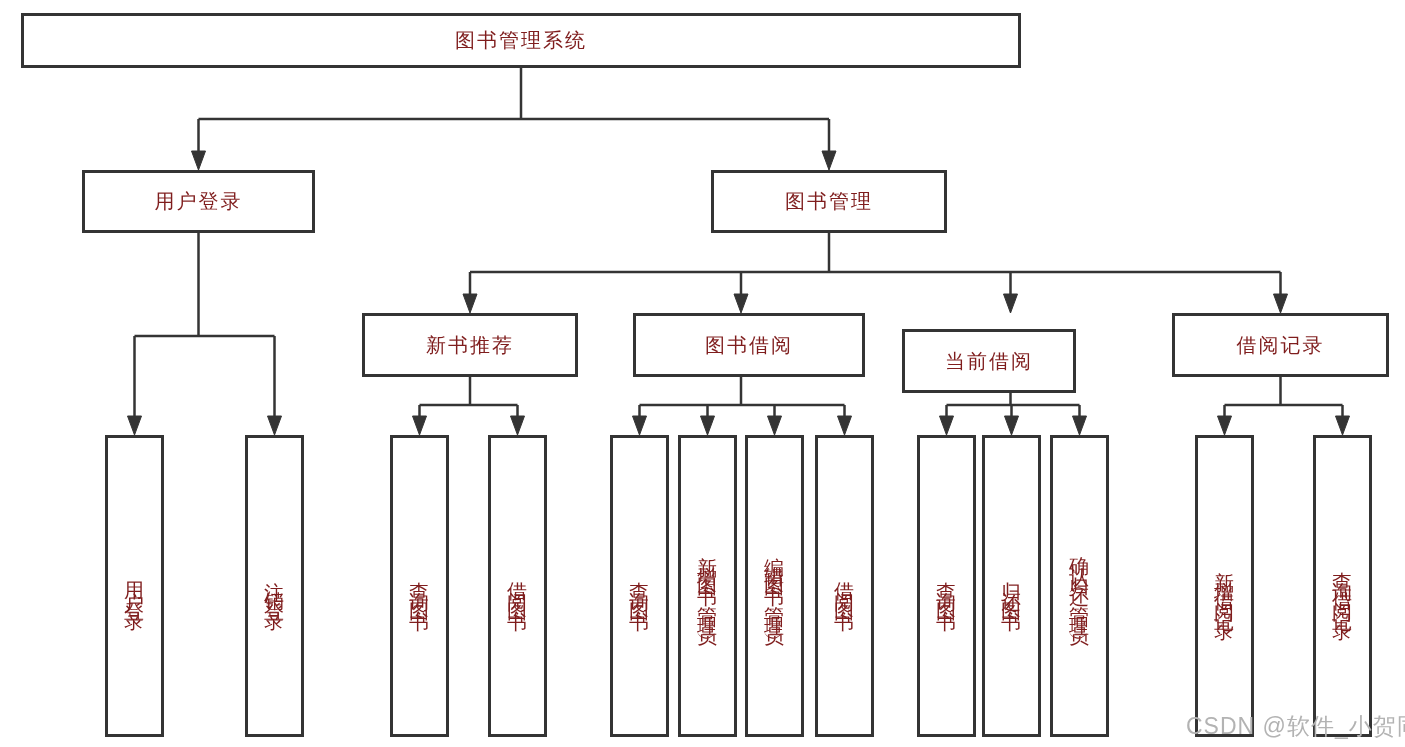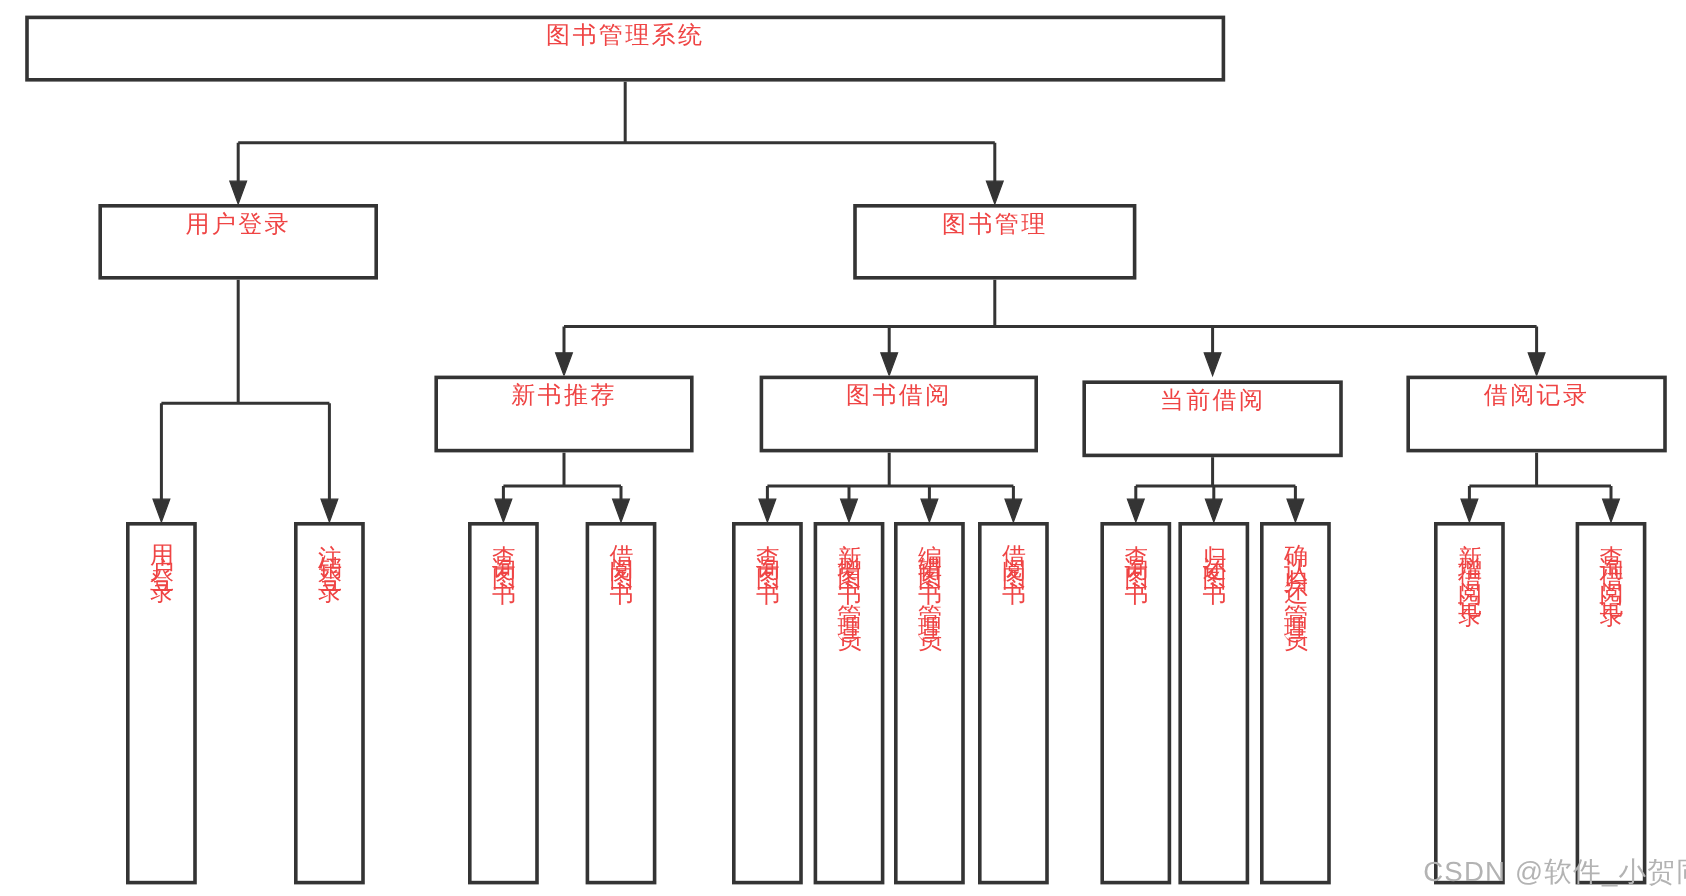--- a/index.html
+++ b/index.html
@@ -3,22 +3,22 @@
 <meta charset="utf-8">
 <style>
   html,body{margin:0;padding:0;background:#ffffff;}
   body{font-family:"Liberation Sans","DejaVu Sans",sans-serif;}
   .canvas{position:relative;width:1405px;height:747px;background:#ffffff;overflow:hidden;}
   .connectors{position:absolute;left:0;top:0;width:1405px;height:747px;}
   .edges path{stroke:#343434;stroke-width:2.5;fill:none;}
   .arrowheads polygon{fill:#343434;stroke:#343434;stroke-width:1;}
   .node{
     position:absolute;box-sizing:border-box;background:#ffffff;
-    border:3px solid #343434;display:flex;justify-content:center;
-    color:#ef4444;font-size:20px;letter-spacing:2px;z-index:2;
+    border:3px solid #343434;display:flex;align-items:center;justify-content:center;
+    color:#7f1d1d;font-size:20px;letter-spacing:2px;z-index:2;
   }
   .vnode span{
     writing-mode:vertical-rl;letter-spacing:10px;line-height:1;
     white-space:nowrap;
   }
   .watermark{
     position:absolute;left:1186px;top:711px;z-index:5;
     font-size:23px;color:#b3b3b3;letter-spacing:1px;white-space:nowrap;
   }
 </style>
@@ -97,21 +97,21 @@
   <div class="node" style="left:362px;top:313px;width:216px;height:64px">
     <span>新书推荐</span>
   </div>
 
   <div class="node" style="left:711px;top:170px;width:236px;height:63px">
     <span>图书管理</span>
   </div>
   <div class="node" style="left:633px;top:313px;width:232px;height:64px">
     <span>图书借阅</span>
   </div>
-  <div class="node" style="left:902px;top:317px;width:217px;height:64px">
+  <div class="node" style="left:902px;top:329px;width:174px;height:64px">
     <span>当前借阅</span>
   </div>
   <div class="node" style="left:1172px;top:313px;width:217px;height:64px">
     <span>借阅记录</span>
   </div>
 
   <div class="node vnode" style="left:105px;top:435px;width:59px;height:302px">
     <span>用户登录</span>
   </div>
   <div class="node vnode" style="left:245px;top:435px;width:59px;height:302px">

